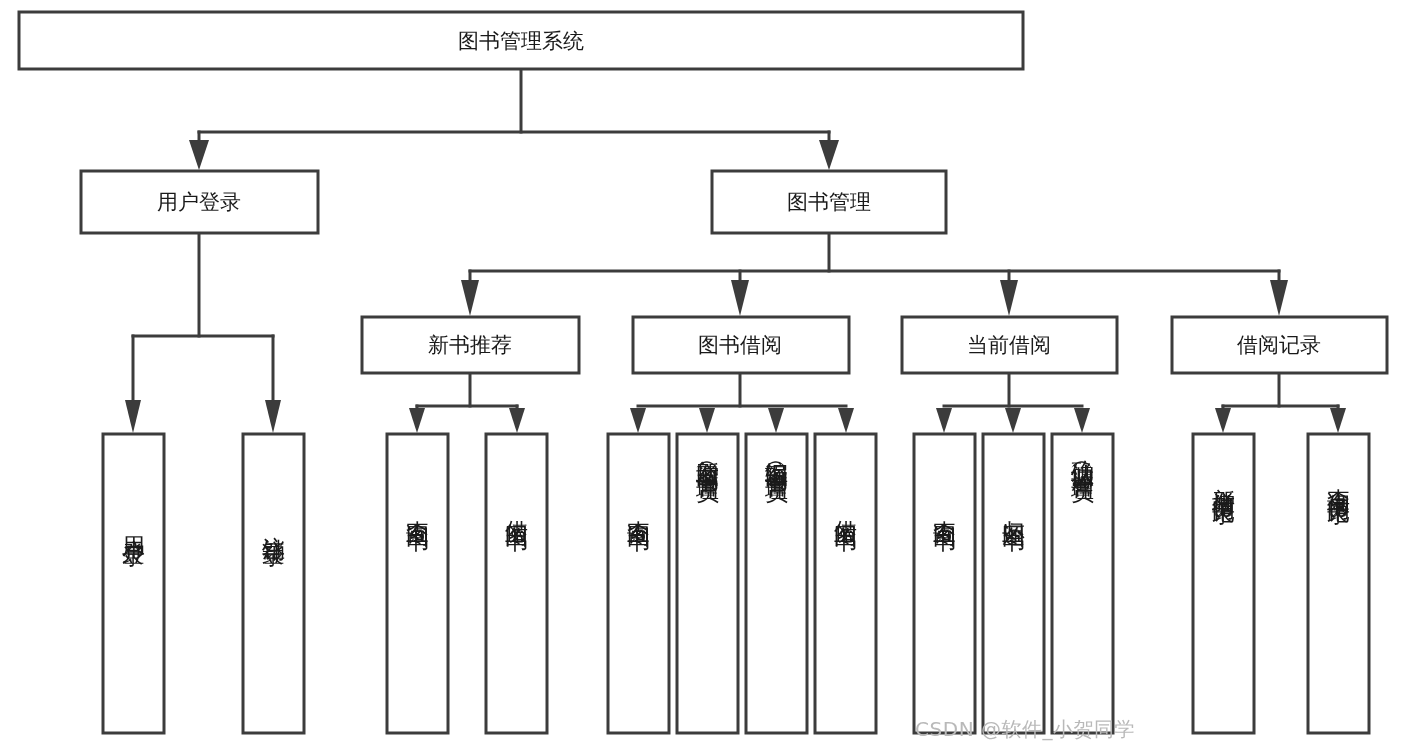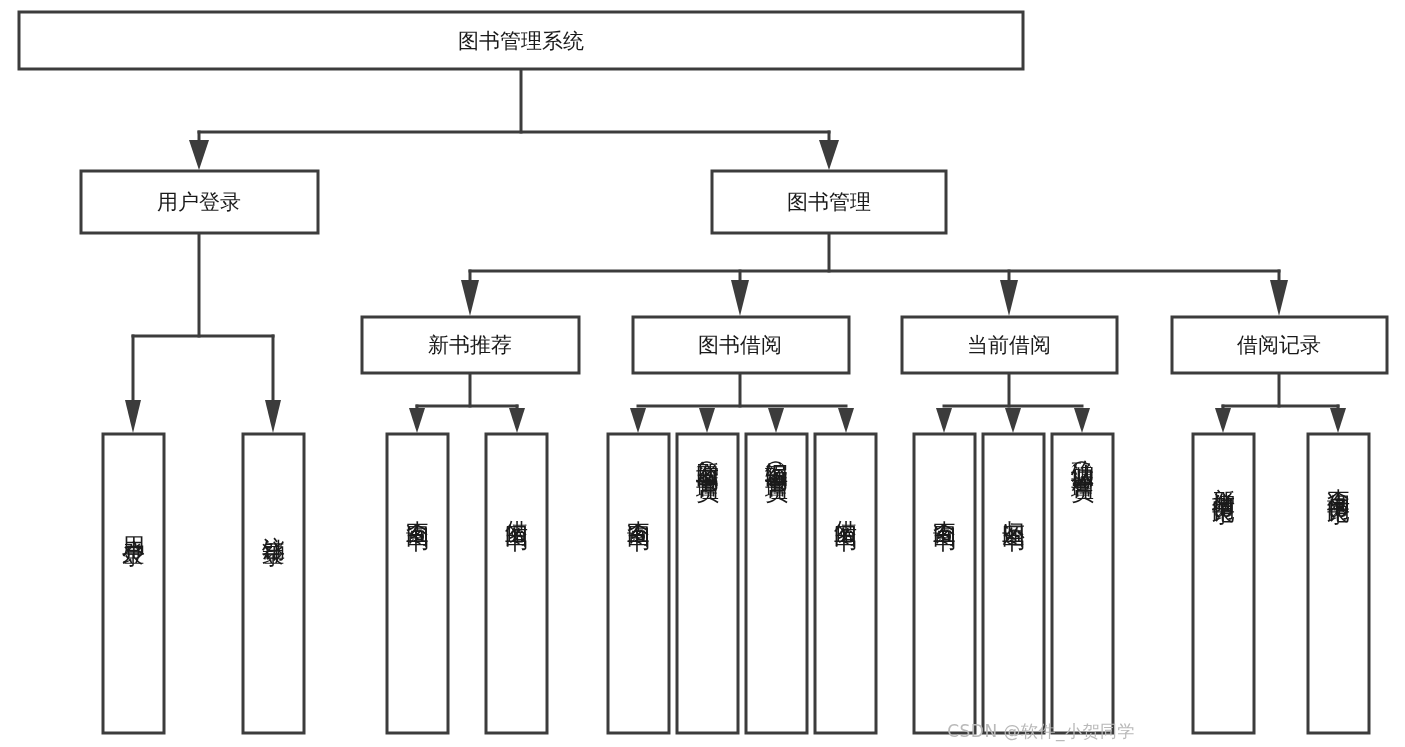--- a/index.html
+++ b/index.html
@@ -65,21 +65,21 @@
     letter-spacing: 3px;
     color: #1a1a1a;
     white-space: nowrap;
     text-align: start;
   }
   .watermark {
     position: absolute;
     right: 10px;
     bottom: 4px;
     font-family: "DejaVu Sans", "Liberation Sans", sans-serif;
-    font-size: 17px;
+    font-size: 20px;
     color: #b9b9b9;
     letter-spacing: 0.5px;
     white-space: nowrap;
   }
 </style>
 </head>
 <body>
 
 <div id="diagram-root">
 

